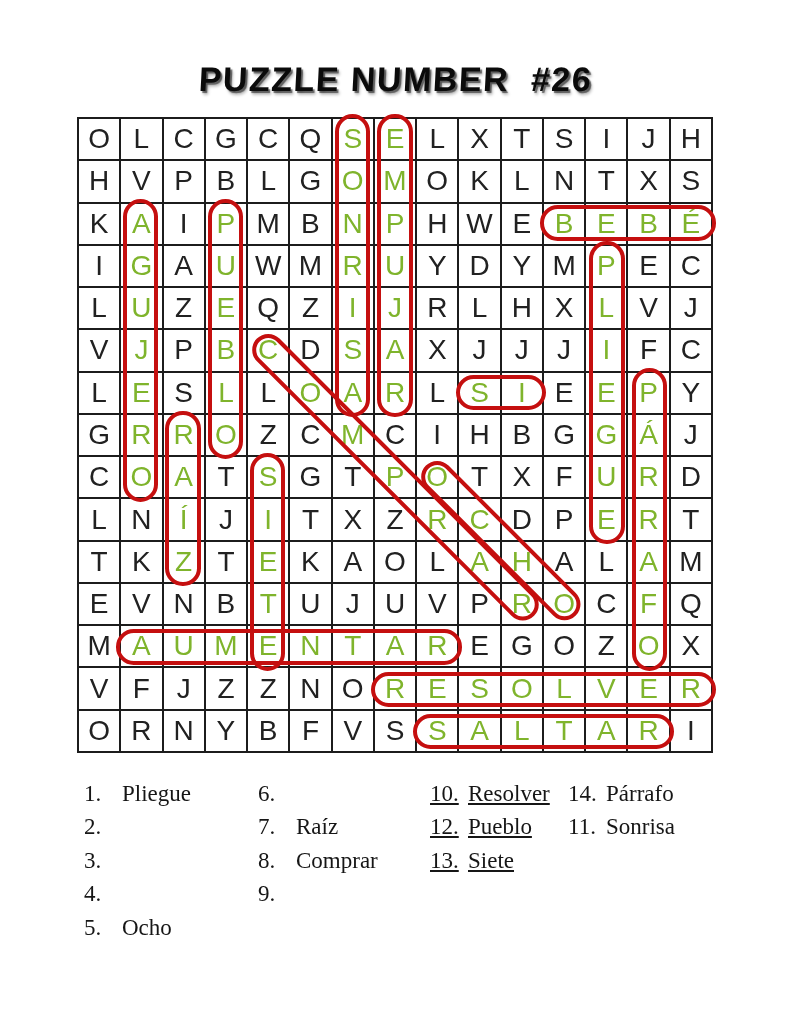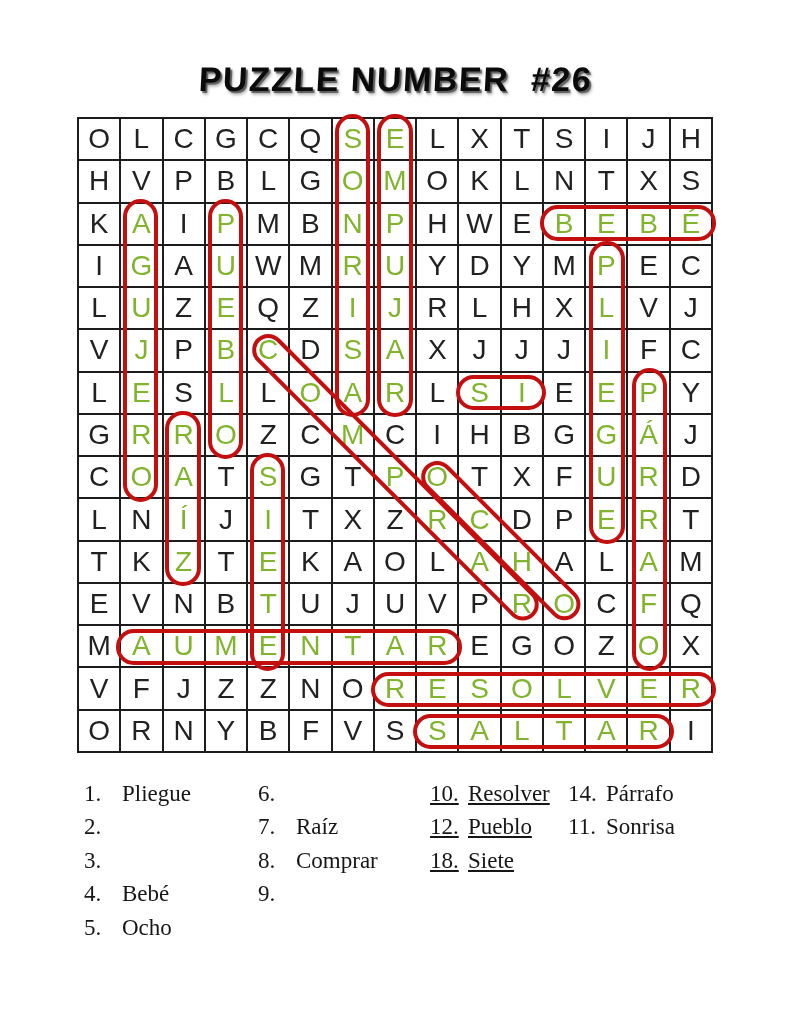--- a/index.html
+++ b/index.html
@@ -309,21 +309,20 @@
         <span class="wl-word">Pliegue</span>
       </div>
       <div class="wl-row">
         <span class="wl-num">2.</span>
       </div>
       <div class="wl-row">
         <span class="wl-num">3.</span>
       </div>
       <div class="wl-row">
         <span class="wl-num">4.</span>
-        <span class="wl-word">Bebé</span>
       </div>
       <div class="wl-row">
         <span class="wl-num">5.</span>
         <span class="wl-word">Ocho</span>
       </div>
     </div>
     <div class="wl-col c2">
       <div class="wl-row">
         <span class="wl-num">6.</span>
       </div>
@@ -342,21 +341,21 @@
     <div class="wl-col c3">
       <div class="wl-row">
         <span class="wl-num">10.</span>
         <span class="wl-word">Resolver</span>
       </div>
       <div class="wl-row">
         <span class="wl-num">12.</span>
         <span class="wl-word">Pueblo</span>
       </div>
       <div class="wl-row">
-        <span class="wl-num">18.</span>
+        <span class="wl-num">13.</span>
         <span class="wl-word">Siete</span>
       </div>
     </div>
     <div class="wl-col c4">
       <div class="wl-row">
         <span class="wl-num">14.</span>
         <span class="wl-word">Párrafo</span>
       </div>
       <div class="wl-row">
         <span class="wl-num">11.</span>

